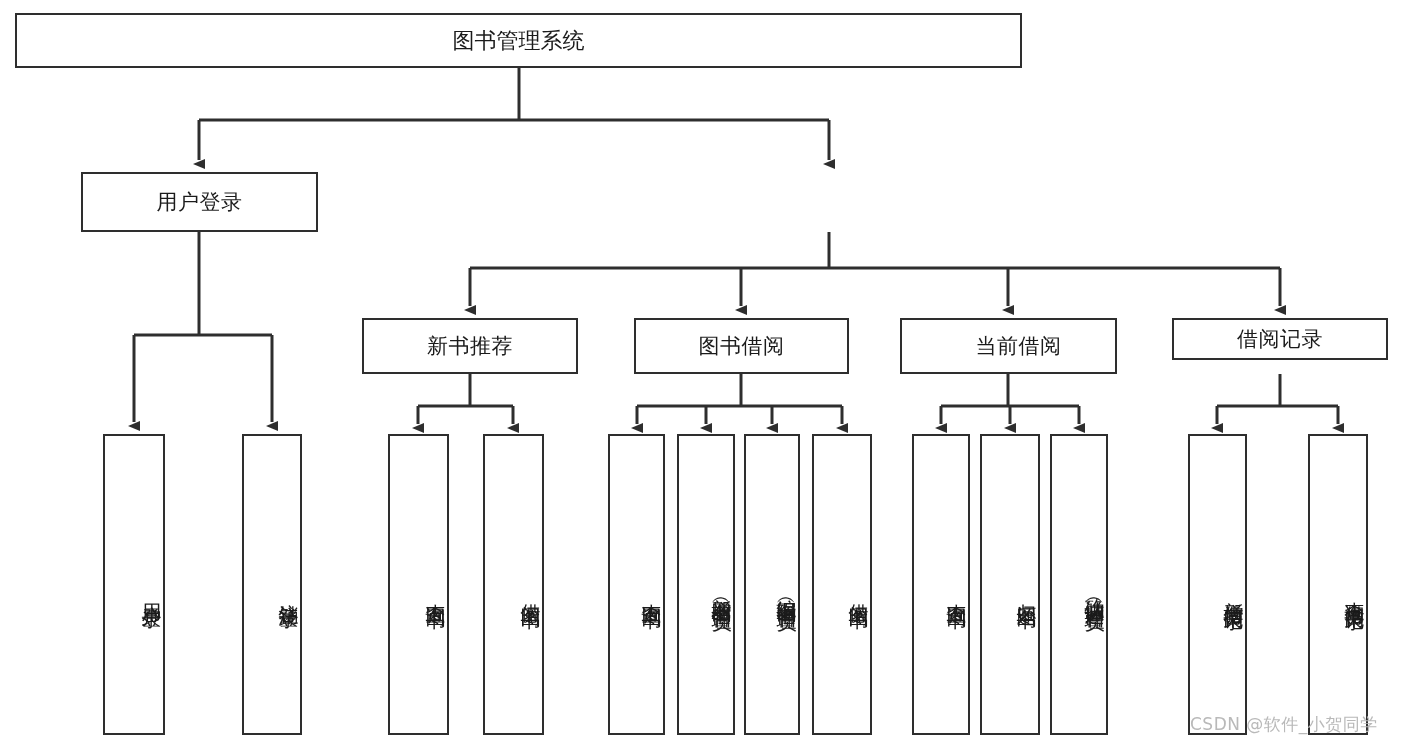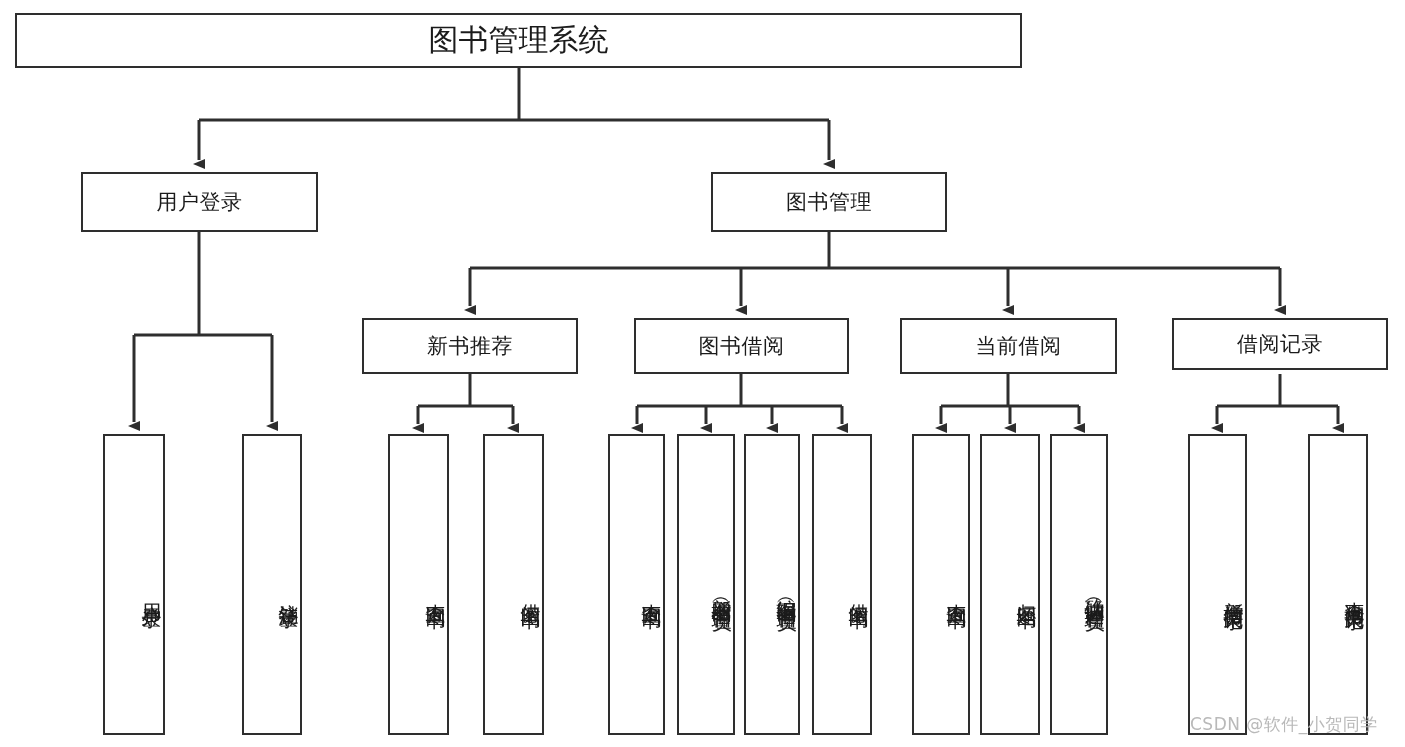--- a/index.html
+++ b/index.html
@@ -35,21 +35,21 @@
     align-items: center;
     justify-content: center;
     text-align: center;
     line-height: 1.15;
   }
   .node-h {
     font-size: 21px;
     letter-spacing: 0.5px;
   }
   .node-root {
-    font-size: 30px;
+    font-size: 22px;
   }
   .node-v {
     writing-mode: vertical-rl;
     text-orientation: upright;
     font-size: 20px;
     letter-spacing: 2px;
     align-items: flex-start;
     justify-content: center;
     padding-top: 14px;
   }
@@ -125,34 +125,31 @@
     </g>
   </svg>
 
   <div class="node node-root" style="left:15px; top:13px; width:1007px; height:55px;">
     <span>图书管理系统</span>
   </div>
 
   <div class="node node-h" style="left:81px; top:172px; width:237px; height:60px;">
     <span>用户登录</span>
   </div>
-  <div class="node node-h" style="left:711px; top:172px; width:236px; height:60px;">
-    <span>图书管理</span>
-  </div>
 
   <div class="node node-h" style="left:362px; top:318px; width:216px; height:56px;">
     <span>新书推荐</span>
   </div>
   <div class="node node-h" style="left:634px; top:318px; width:215px; height:56px;justify-content:center;">
     <span>图书借阅</span>
   </div>
   <div class="node node-h" style="left:900px; top:318px; width:217px; height:56px;padding-left:20px;">
     <span>当前借阅</span>
   </div>
-  <div class="node node-h" style="left:1172px; top:318px; width:216px; height:52px;">
+  <div class="node node-h" style="left:1172px; top:318px; width:216px; height:42px;">
     <span>借阅记录</span>
   </div>
 
   <div class="node node-v" style="left:103px; top:434px; width:62px; height:301px;">
     <span class="vtext">用户登录</span>
   </div>
   <div class="node node-v" style="left:242px; top:434px; width:60px; height:301px;">
     <span class="vtext">注销登录</span>
   </div>
   <div class="node node-v" style="left:388px; top:434px; width:61px; height:301px;">

